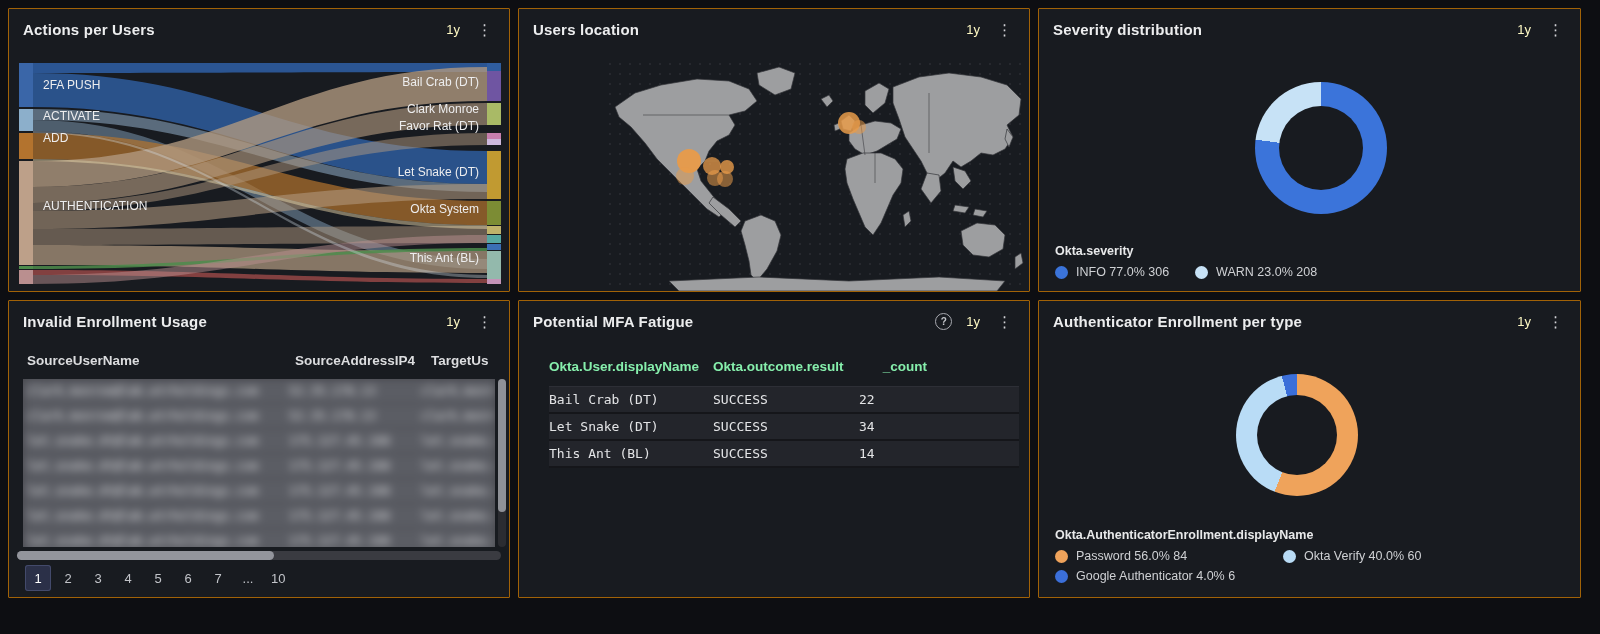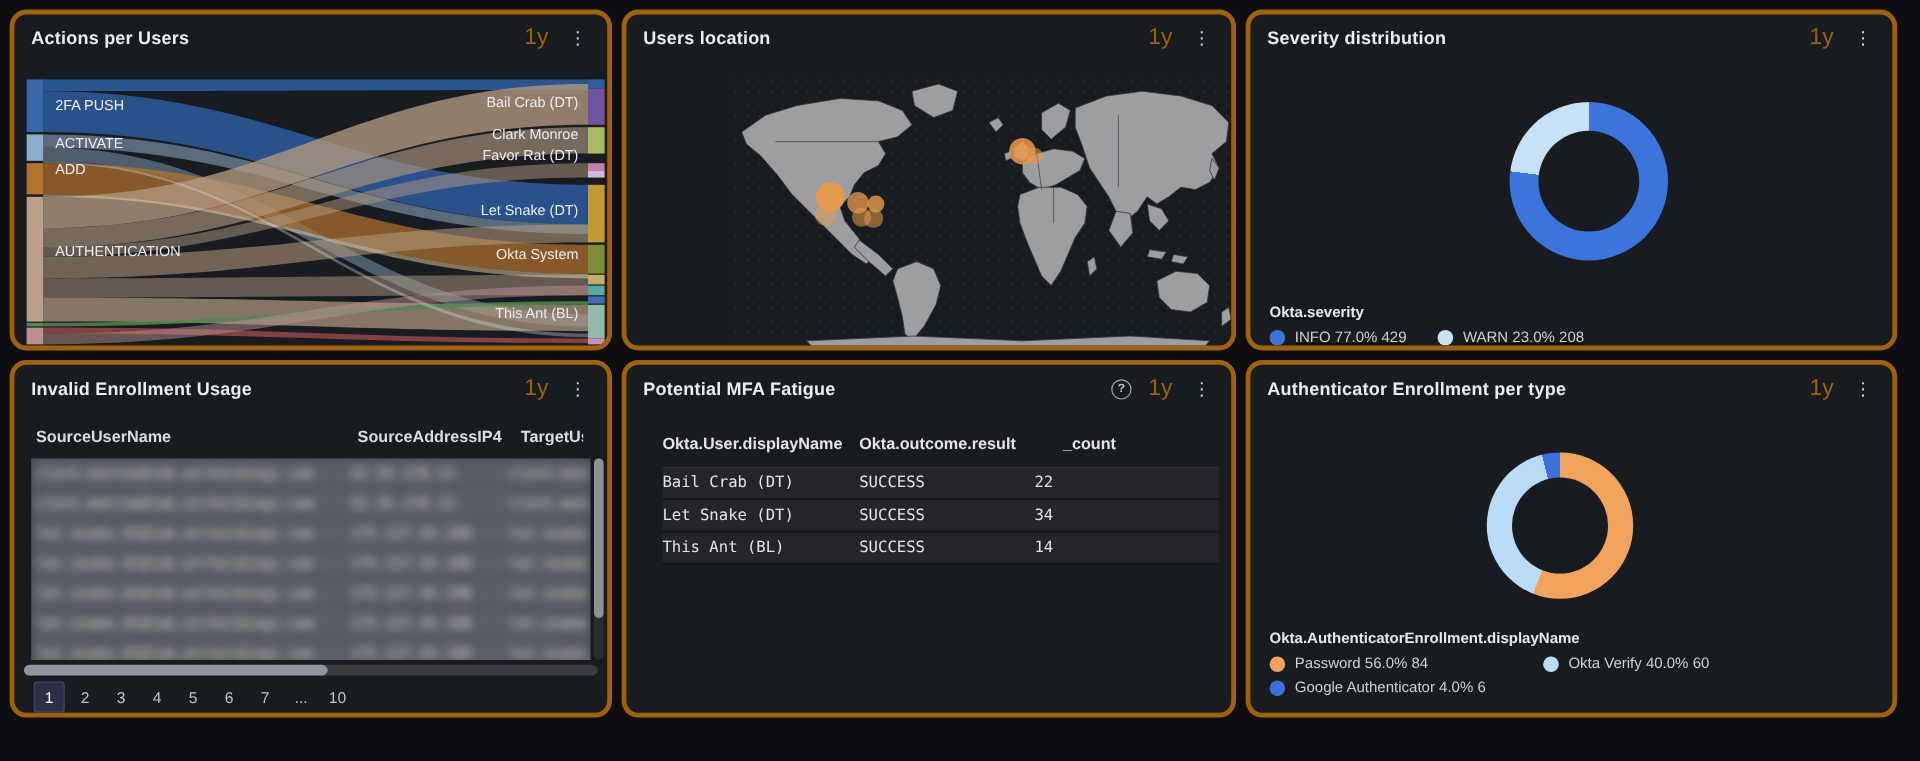--- a/index.html
+++ b/index.html
@@ -1,24 +1,24 @@
 <!DOCTYPE html>
 <html><head>
 <meta charset="utf-8">
 <style>
   html,body{width:1600px;height:634px;margin:0;overflow:hidden;background:#0D0E12;
     font-family:"Liberation Sans",sans-serif;-webkit-font-smoothing:antialiased;}
   .grid{position:absolute;inset:0;padding:8px;display:grid;
     grid-template-columns:502px 512px 543px;grid-template-rows:284px 298px;gap:8px;}
-  .panel{position:relative;background:#181B20;border:4px solid #a16207;border-radius:14px;overflow:hidden;}
+  .panel{position:relative;background:#181B20;border:1px solid #a16207;border-radius:1px;overflow:hidden;}
   .panel-header{position:absolute;top:0;left:0;right:0;height:40px;display:flex;align-items:center;
     padding:0 14px;z-index:6;}
   .panel-title{font-size:15px;font-weight:700;color:#ECEDEE;letter-spacing:.2px;}
   .header-right{margin-left:auto;display:flex;align-items:center;gap:14px;}
-  .time-range{font-size:19px;color:#a16207;}
+  .time-range{font-size:13px;color:#fef9c3;}
   .kebab{font-size:15px;color:#D2D3D7;line-height:1;cursor:pointer;padding:2px 3px;}
   .help-icon{width:15px;height:15px;border:1.4px solid #A8AAB0;border-radius:50%;color:#C4C6CB;
     font-size:10px;font-weight:700;display:flex;align-items:center;justify-content:center;cursor:pointer;}
   
   .sankey-svg{position:absolute;left:10px;top:54px;}
   .sankey-svg text{font-family:"Liberation Sans",sans-serif;font-size:12px;fill:#EDEDEE;}
   
   .map-svg{position:absolute;left:90px;top:54px;}
   
   .donut{position:absolute;border-radius:50%;}
@@ -26,21 +26,21 @@
   .donut.thin::after{inset:21px;}
   .legend{position:absolute;left:16px;z-index:5;}
   .legend-title{font-size:12.5px;font-weight:700;color:#E8E9EA;margin-bottom:7px;}
   .legend-items{display:flex;gap:26px;}
   .legend-items.two-col{display:grid;grid-template-columns:228px auto;gap:6px 0;}
   .legend-item{display:flex;align-items:center;gap:8px;cursor:pointer;}
   .legend-dot{width:13px;height:13px;border-radius:50%;flex:0 0 auto;}
   .legend-label{font-size:12.5px;color:#CFD1D4;white-space:nowrap;}
   
   .mfa-table{position:absolute;left:30px;right:10px;top:52px;}
-  .t-head{display:grid;grid-template-columns:164px 146px 68px 1fr;color:#e5e5e5;
+  .t-head{display:grid;grid-template-columns:164px 146px 68px 1fr;color:#86efac;
     font-size:13.5px;font-weight:700;padding:6px 0 12px;}
   .t-head .num{text-align:right;}
   .t-body{border-top:1px solid #2D2F36;}
   .t-row{display:grid;grid-template-columns:164px 146px 68px 1fr;height:25px;line-height:25px;
     background:#23252B;border-bottom:2px solid #15161A;
     font-family:"DejaVu Sans Mono",monospace;font-size:13px;color:#E3E4E6;}
   .t-row .num{}
   
   .ic-head{position:absolute;left:18px;right:20px;top:52px;display:grid;
     grid-template-columns:268px 136px 1fr;color:#DCDDDF;font-size:13.5px;font-weight:700;white-space:nowrap;overflow:hidden;}
@@ -178,27 +178,27 @@
 
   <div class="panel">
     <div class="panel-header">
       <span class="panel-title">Severity distribution</span>
       <span class="header-right">
         <span class="time-range">1y</span>
         <span class="kebab">⋮</span>
       </span>
     </div>
     <div class="donut" style="left: 216px; top: 73px; width: 132px; height: 132px; background: conic-gradient(rgb(59, 116, 218) 0%, rgb(59, 116, 218) 77%, rgb(199, 226, 246) 77%, rgb(199, 226, 246) 100%);"></div>
-    <div class="legend" style="bottom:0;text-decoration:underline;">
+    <div class="legend" style="bottom:12px;">
       <div class="legend-title">Okta.severity</div>
       <div class="legend-items">
 
           <span class="legend-item">
             <span class="legend-dot" style="background: rgb(59, 116, 218);"></span>
-            <span class="legend-label">INFO 77.0% 429</span>
+            <span class="legend-label">INFO 77.0% 306</span>
           </span>
 
           <span class="legend-item">
             <span class="legend-dot" style="background: rgb(199, 226, 246);"></span>
             <span class="legend-label">WARN 23.0% 208</span>
           </span>
         </div>
     </div>
   </div>
 

